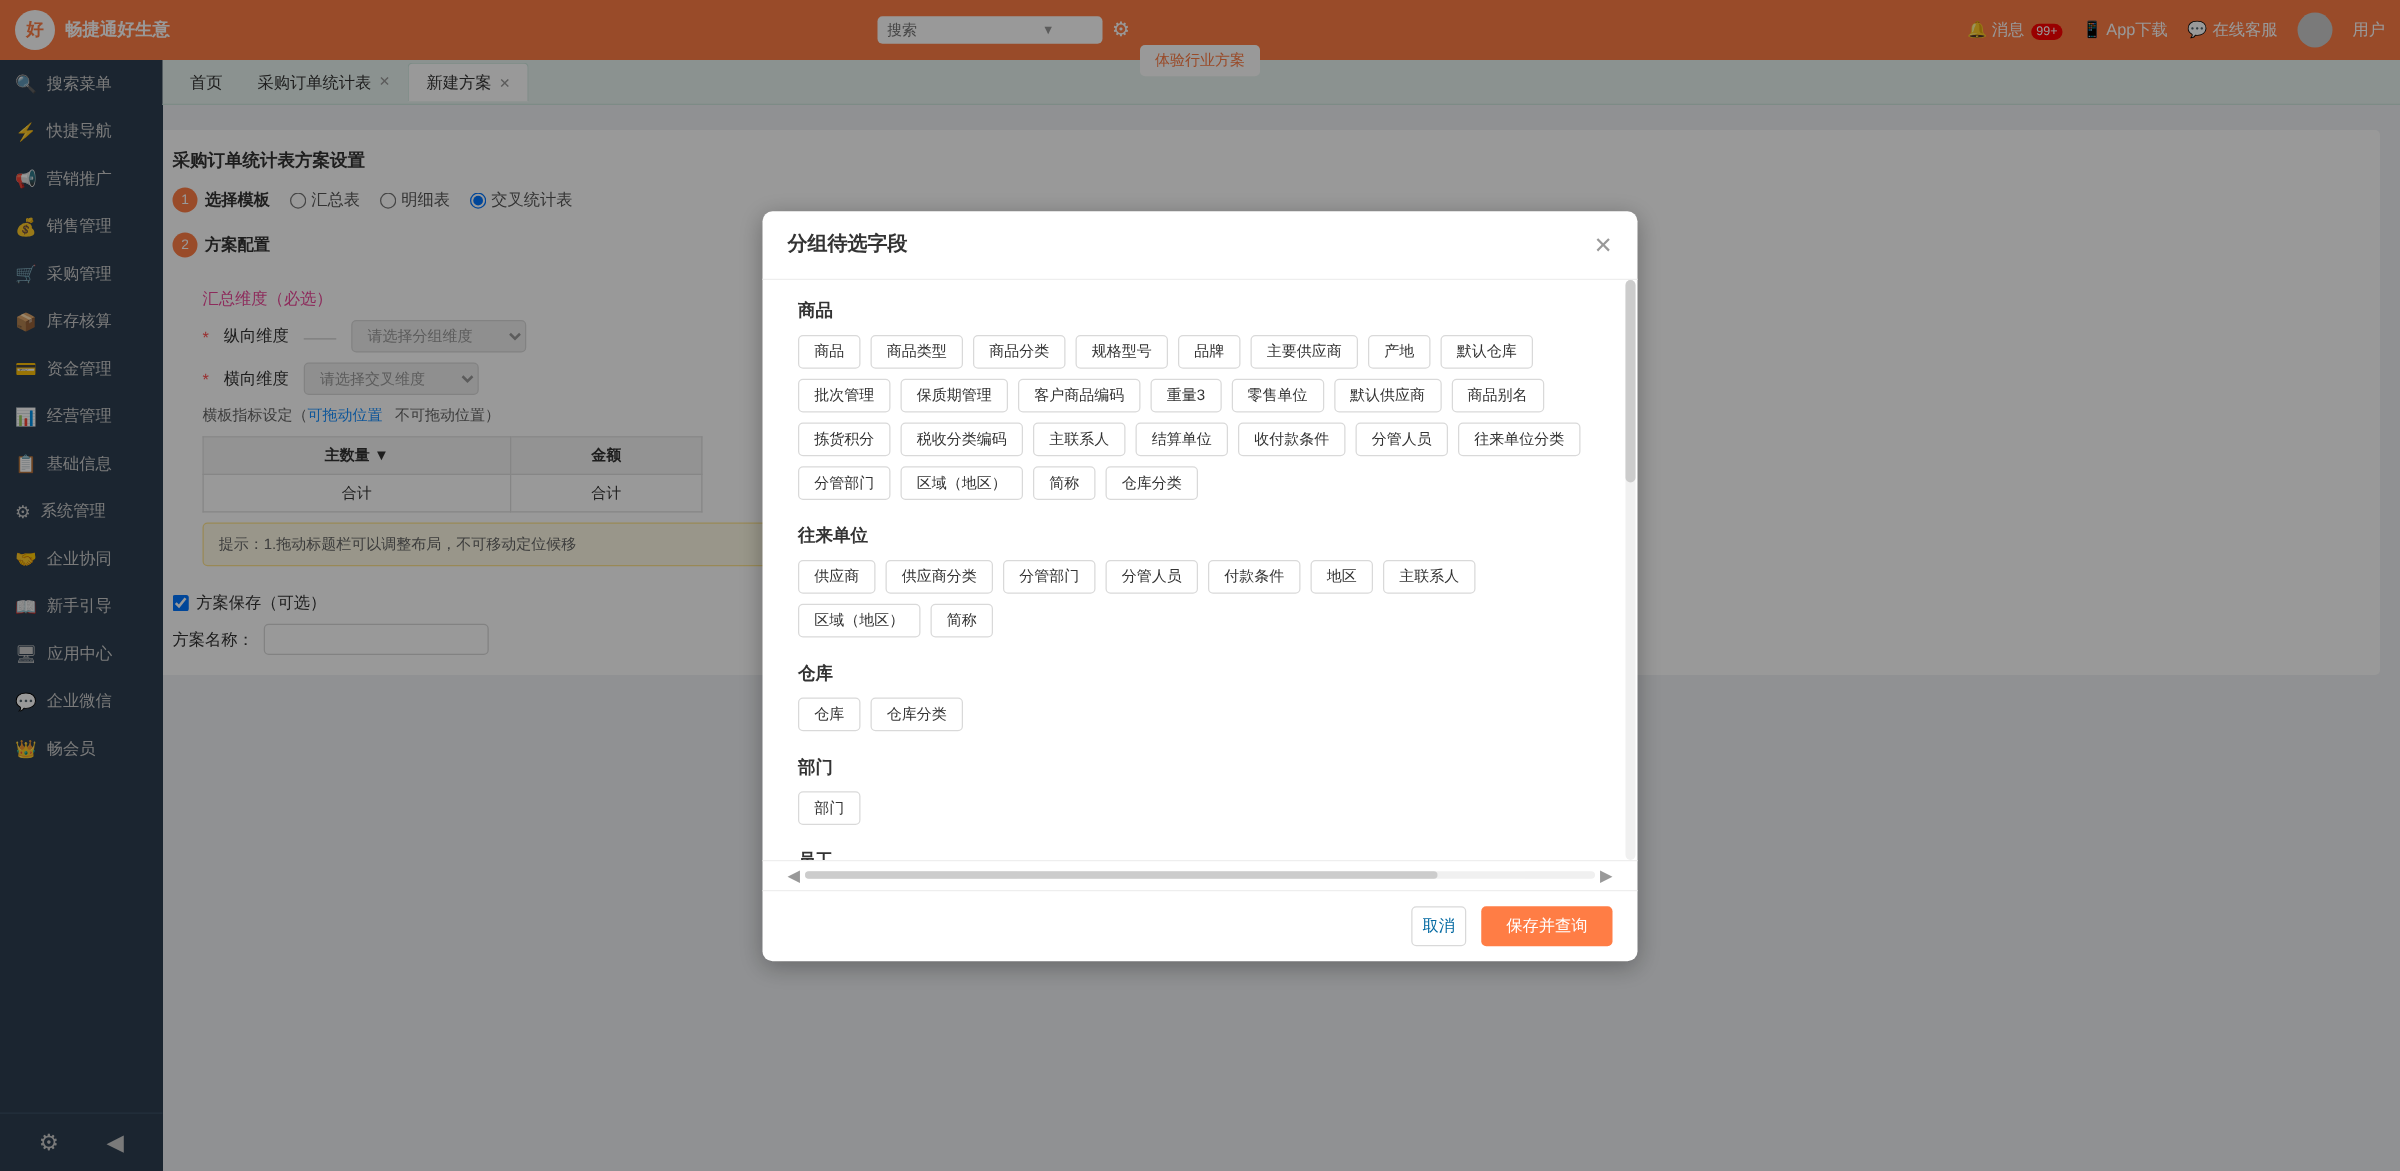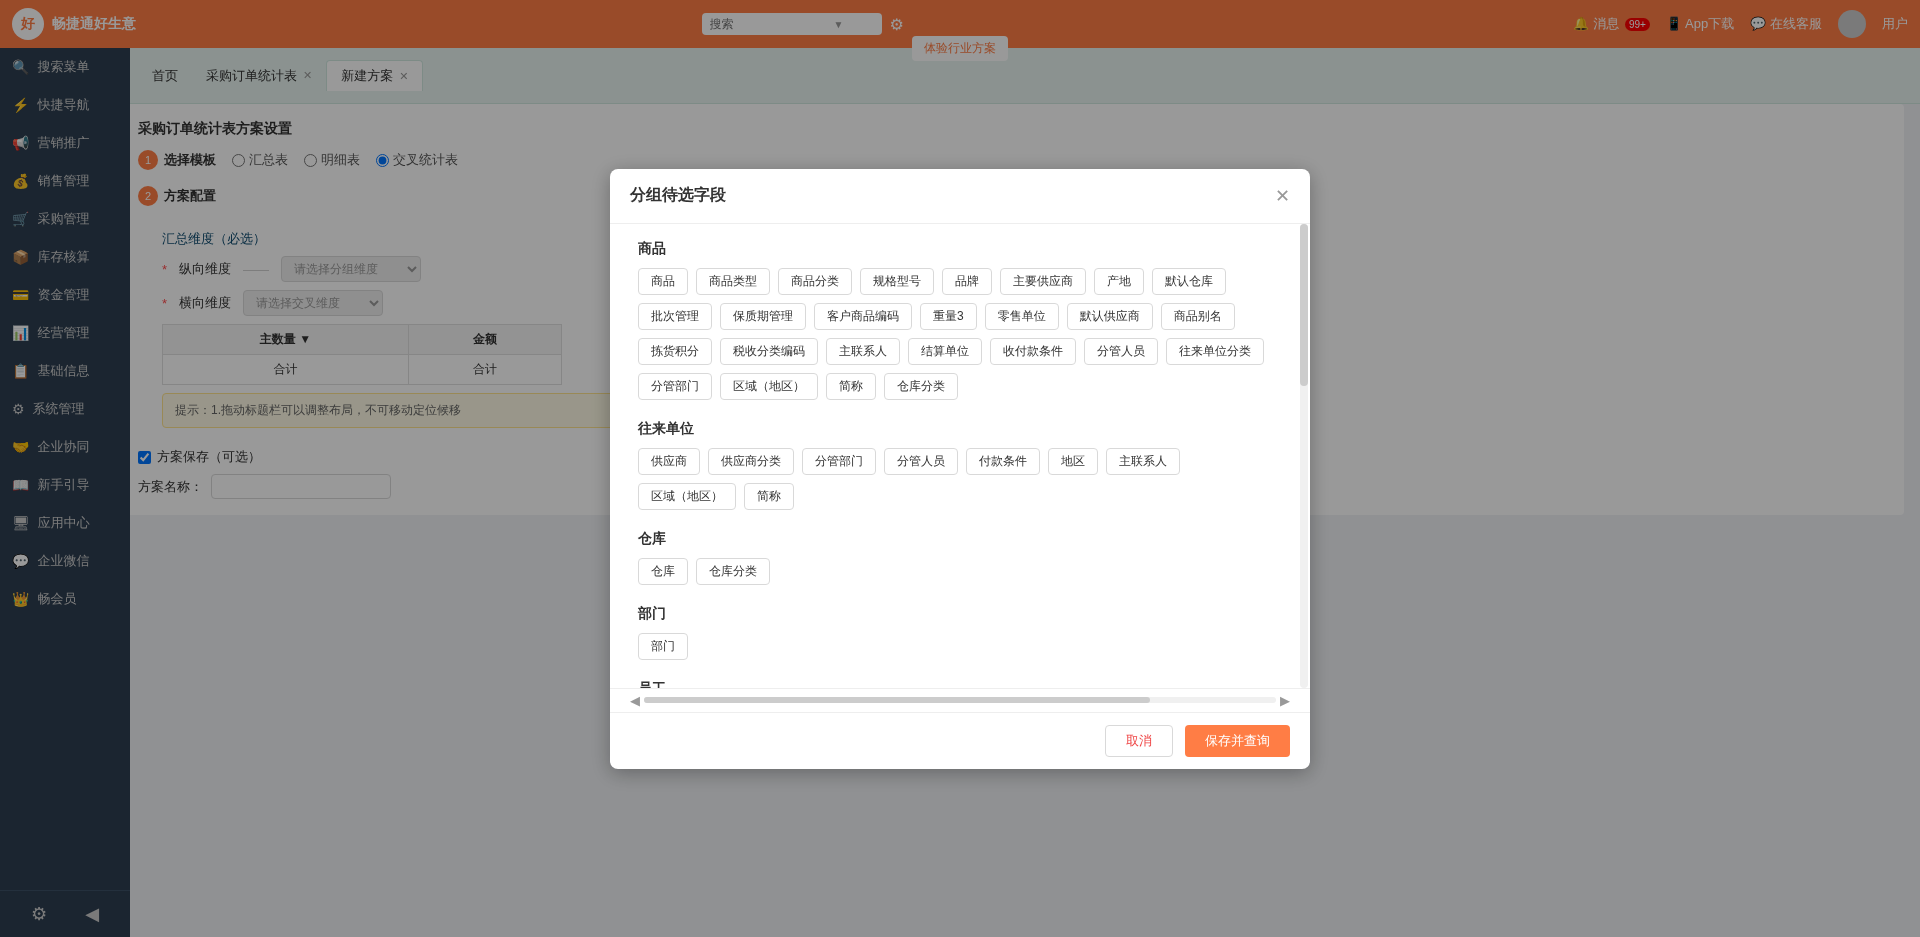--- a/index.html
+++ b/index.html
@@ -23,21 +23,21 @@
     .search-box input { border: none; outline: none; font-size: 12px; width: 120px; }
     .dropdown-arrow { color: #999; font-size: 10px; }
     .gear-btn { background: none; border: none; color: #fff; font-size: 16px; cursor: pointer; }
     .experience-btn { background: #fff; color: #ff7d45; border: none; border-radius: 4px; padding: 4px 12px; font-size: 12px; cursor: pointer; margin-top: 48px; }
     .header-right { display: flex; align-items: center; gap: 16px; color: #fff; font-size: 13px; }
     .badge { background: #f00; color: #fff; font-size: 10px; border-radius: 8px; padding: 1px 4px; margin-left: 2px; }
     .avatar { width: 28px; height: 28px; background: #ccc; border-radius: 50%; }
 
     
     .tab-bar {
-      height: 56px;
+      height: 36px;
       background: #e8f4f0;
       display: flex;
       align-items: center;
       padding: 4px 8px;
       border-bottom: 1px solid #d0e8e0;
       position: fixed; top: 48px; left: 130px; right: 0; z-index: 99;
     }
     .tab-item { padding: 6px 14px; font-size: 13px; cursor: pointer; border-radius: 4px 4px 0 0; display: flex; align-items: center; gap: 6px; }
     .tab-item.active { background: #fff; color: #333; border: 1px solid #d0e8e0; border-bottom: none; }
     .tab-item .close-x { color: #999; font-size: 11px; }
@@ -113,25 +113,25 @@
       border-radius: 4px;
       padding: 4px 12px;
       font-size: 12px;
       color: #333;
       cursor: pointer;
       background: #fff;
     }
 
     
     .btn-cancel {
-      padding: 6px 20px;
+      padding: 6px 8px;
       border: 1px solid #d9d9d9;
       border-radius: 4px;
       background: #fff;
-      color: #ef4444;
+      color: #0369a1;
       cursor: pointer;
       font-size: 13px;
     }
     .btn-confirm {
       padding: 6px 20px;
       border: none;
       border-radius: 4px;
       background: #ff7d45;
       color: #fff;
       cursor: pointer;
@@ -152,21 +152,21 @@
     
     .stats-table { width: 100%; border-collapse: collapse; font-size: 12px; }
     .stats-table th, .stats-table td { border: 1px solid #e0e0e0; padding: 6px 10px; text-align: center; }
     .stats-table th { background: #f5f5f5; }
 
     .checkbox-row { display: flex; align-items: center; gap: 6px; margin-top: 12px; }
     .scheme-name-row { display: flex; align-items: center; gap: 8px; margin-top: 8px; }
     .scheme-name-input { border: 1px solid #d9d9d9; border-radius: 4px; padding: 4px 8px; font-size: 13px; width: 180px; }
 
     .config-row { display: flex; align-items: center; gap: 12px; margin-bottom: 8px; font-size: 13px; }
-    .config-label { color: #0c4a6e; min-width: 80px; }
+    .config-label { color: #ec4899; min-width: 80px; }
 
     .dim-select { border: 1px solid #d9d9d9; border-radius: 4px; padding: 4px 8px; font-size: 12px; color: #999; min-width: 140px; }
   </style>
 </head>
 <body>
 
 <div class="top-header">
   <div class="logo-area">
     <div class="logo-icon">好</div>
     <span class="logo-text">畅捷通好生意</span>
@@ -309,20 +309,23 @@
         <select class="dim-select">
           <option>请选择分组维度</option>
         </select>
       </div>
       <div class="config-row">
         <span style="color:#ff4d4f;">*</span>
         <span>横向维度</span>
         <select class="dim-select">
           <option>请选择交叉维度</option>
         </select>
+      </div>
+      <div style="font-size:12px;color:#666;margin:8px 0;">
+        横板指标设定（<span style="color:#1890ff;">可拖动位置</span> &nbsp; 不可拖动位置）
       </div>
       <table class="stats-table" style="width:400px;">
         <thead>
           <tr>
             <th>主数量 ▼</th>
             <th>金额</th>
           </tr>
         </thead>
         <tbody>
           <tr>

